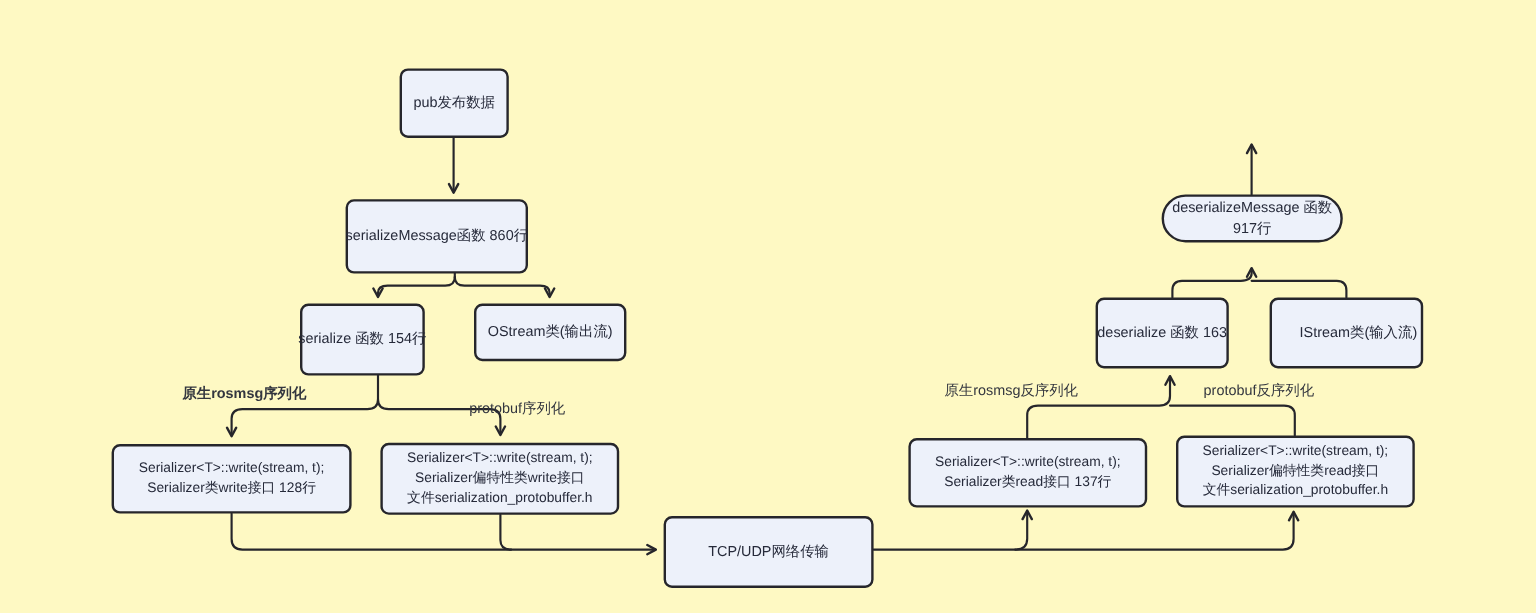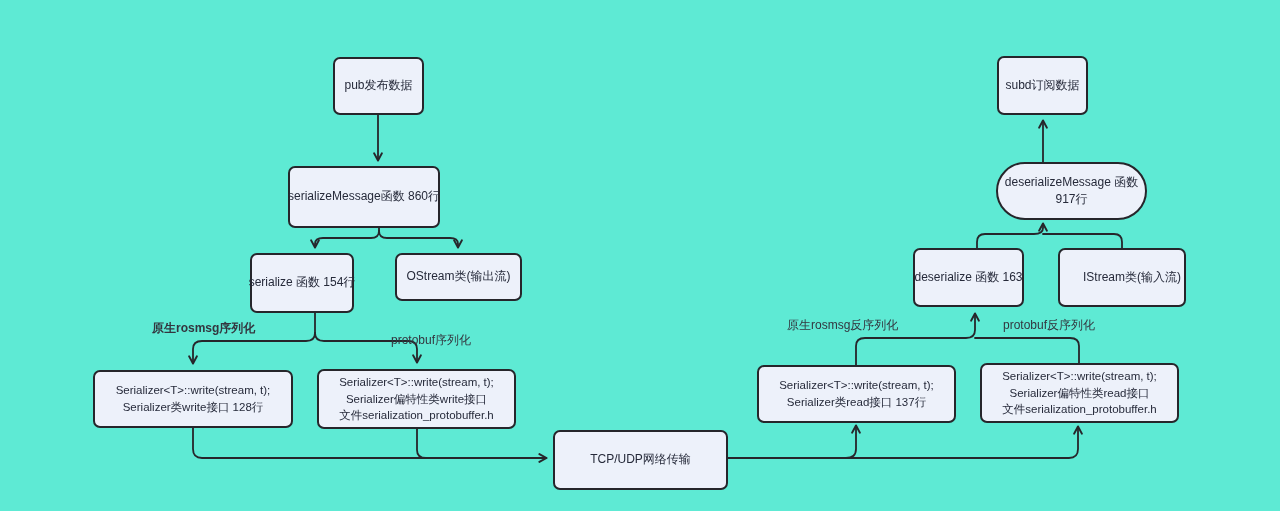--- a/index.html
+++ b/index.html
@@ -1,19 +1,19 @@
 <!DOCTYPE html>
 <html><head>
 <meta charset="utf-8">
 <style>
   html,body{margin:0;padding:0;background:#ffffff;}
   #canvas{
     position:relative;
     width:1280px;height:511px;
-    background:#5eead4;
+    background:#fef9c3;
     font-family:"Liberation Sans","DejaVu Sans",sans-serif;
     overflow:hidden;
   }
   #edges{position:absolute;left:0;top:0;width:1280px;height:511px;}
   .node{
     position:absolute;
     box-sizing:border-box;
     background:#edf1fa;
     border:2px solid #26262b;
     border-radius:7px;
@@ -110,26 +110,23 @@
   </div>
 
   <div class="node" style="left:913px;top:248px;width:111px;height:59px;">
     <span class="line">deserialize 函数 163</span>
   </div>
 
   <div class="node" style="left:1058px;top:248px;width:128px;height:59px;padding-left:24px;">
     <span class="line">IStream类(输入流)</span>
   </div>
 
-  <div class="node" style="left:996px;top:162px;width:151px;height:58px;border-radius:29px;">
+  <div class="node" style="left:968px;top:162px;width:151px;height:40px;border-radius:29px;">
     <span>deserializeMessage 函数 917行</span>
   </div>
 
-  <div class="node" style="left:997px;top:56px;width:91px;height:59px;">
-    <span class="line">subd订阅数据</span>
-  </div>
 
   <div class="edge-label" style="left:152px;top:320px;font-weight:bold;">原生rosmsg序列化</div>
   <div class="edge-label" style="left:355px;top:332px;padding-left:36px;">protobuf序列化</div>
   <div class="edge-label" style="left:787px;top:317px;">原生rosmsg反序列化</div>
   <div class="edge-label" style="left:1003px;top:317px;">protobuf反序列化</div>
 
 </div>
 
 </body></html>

